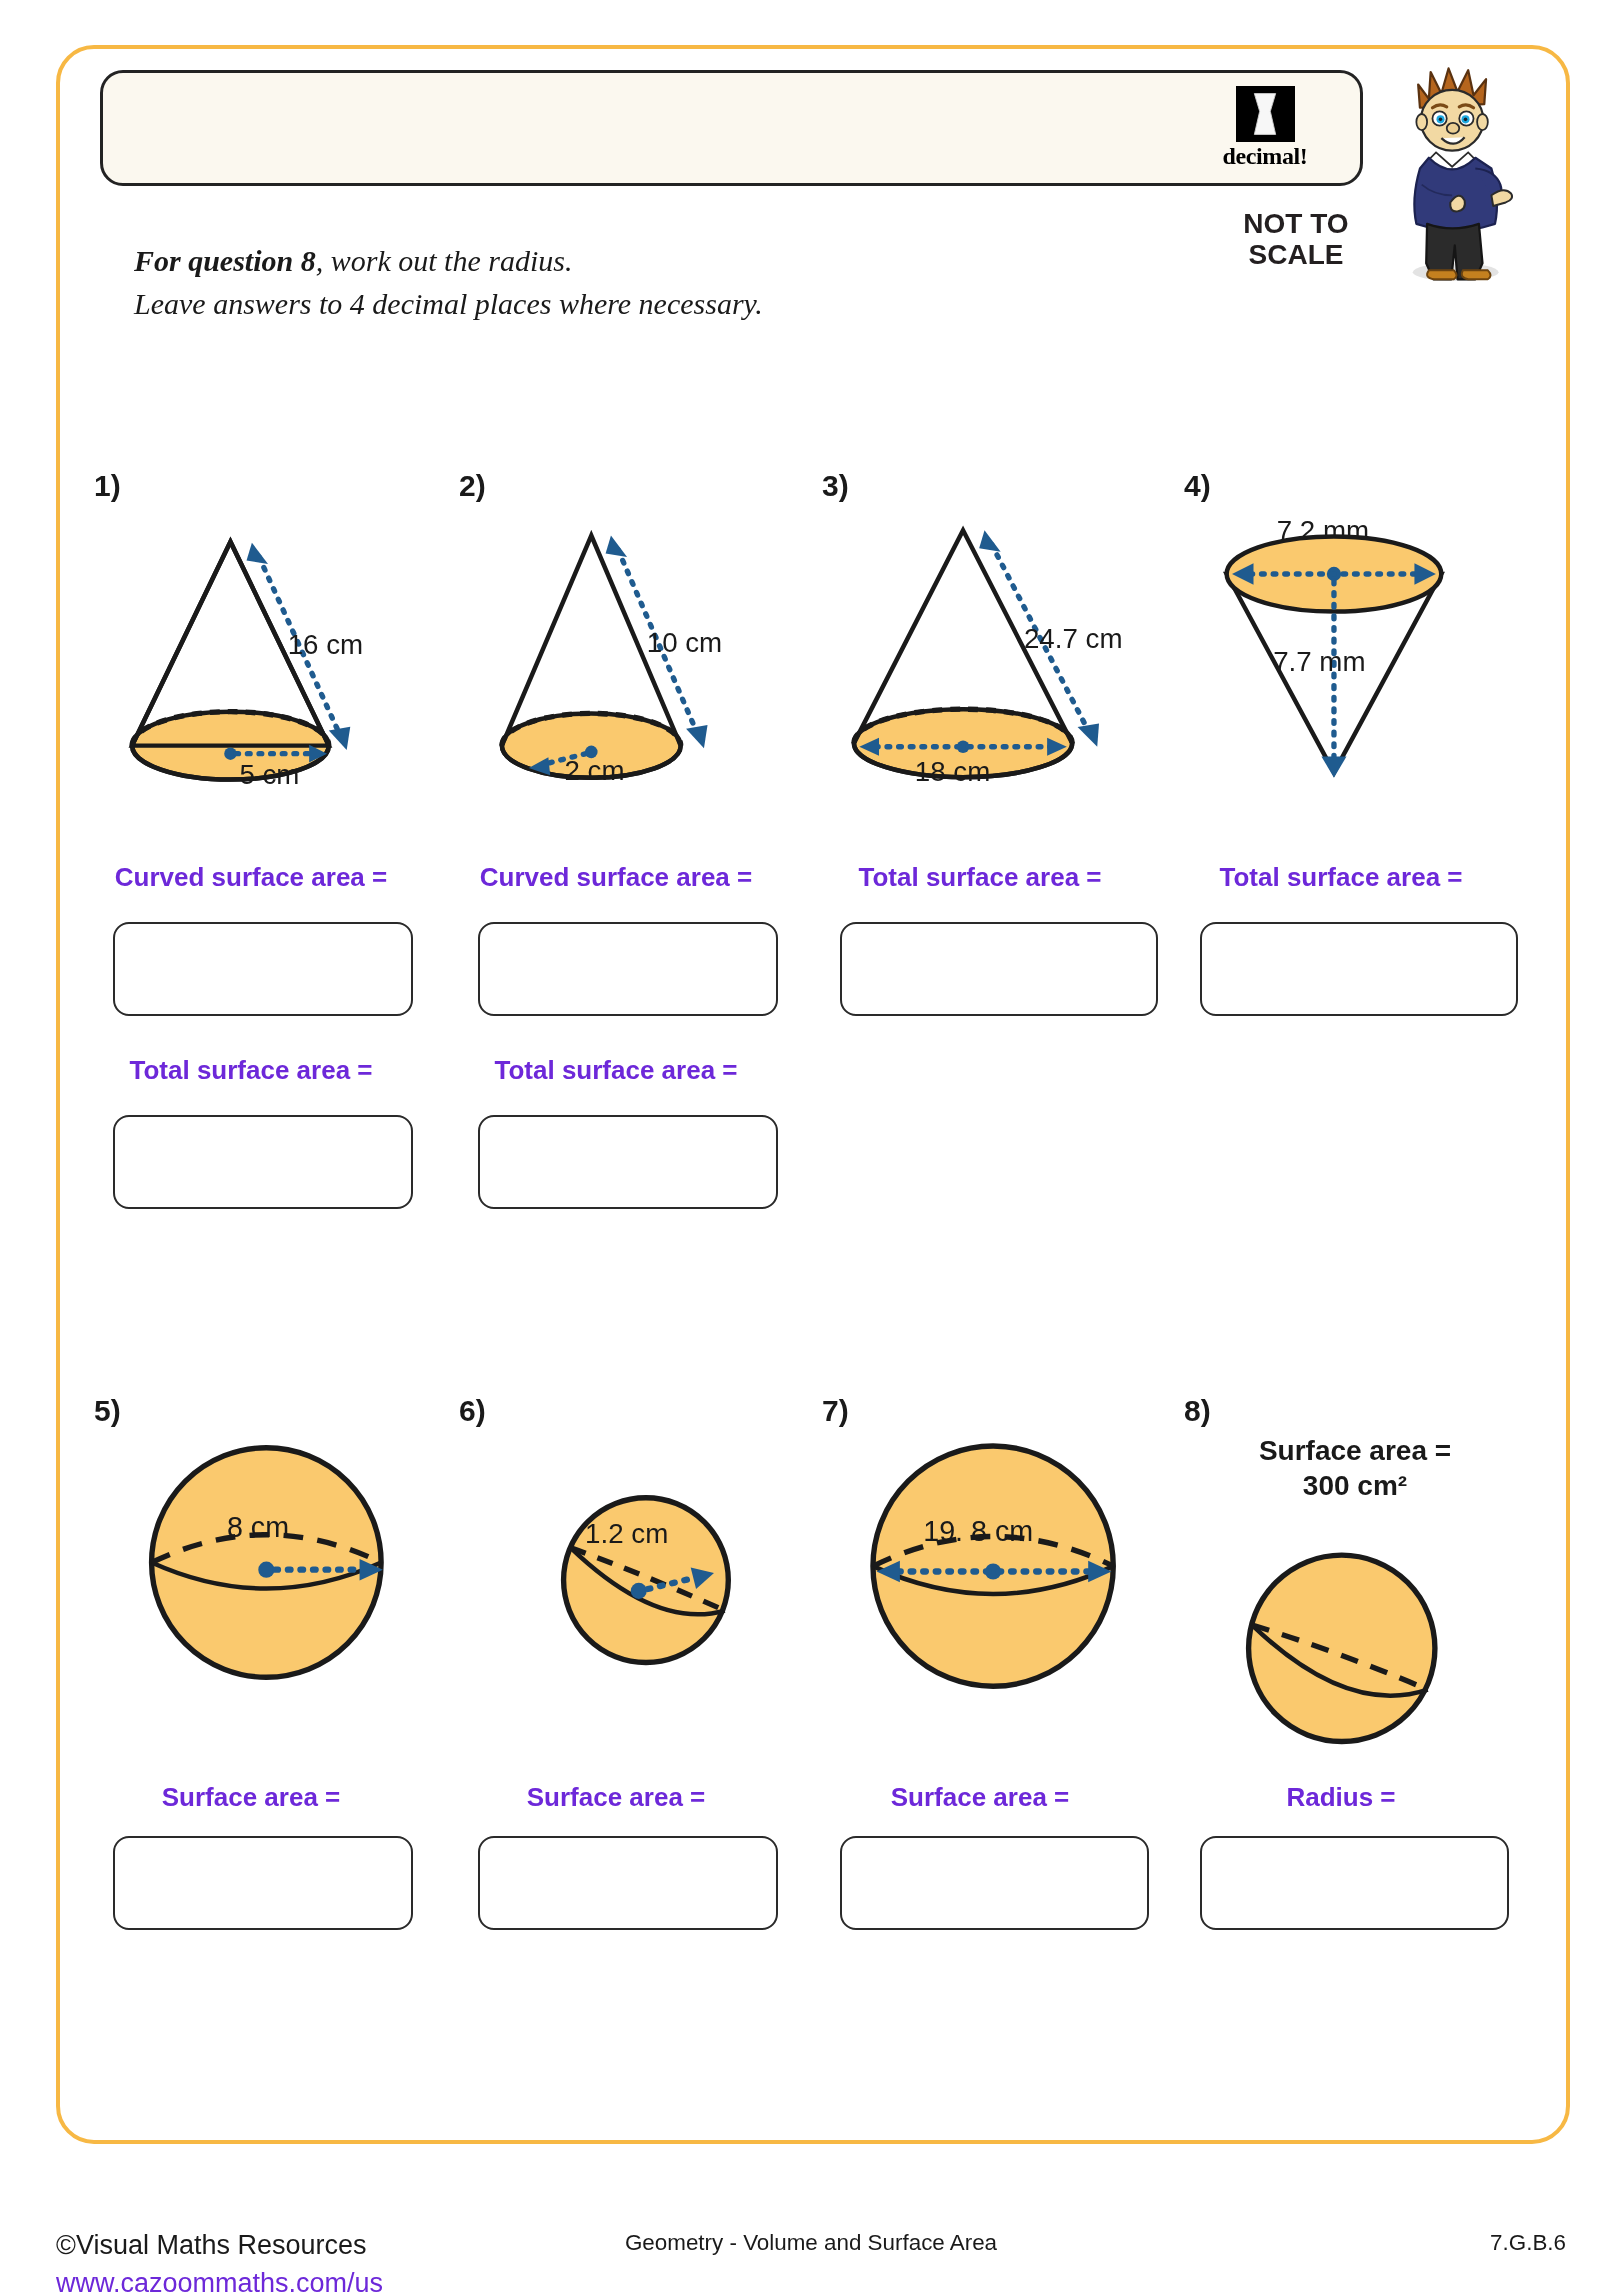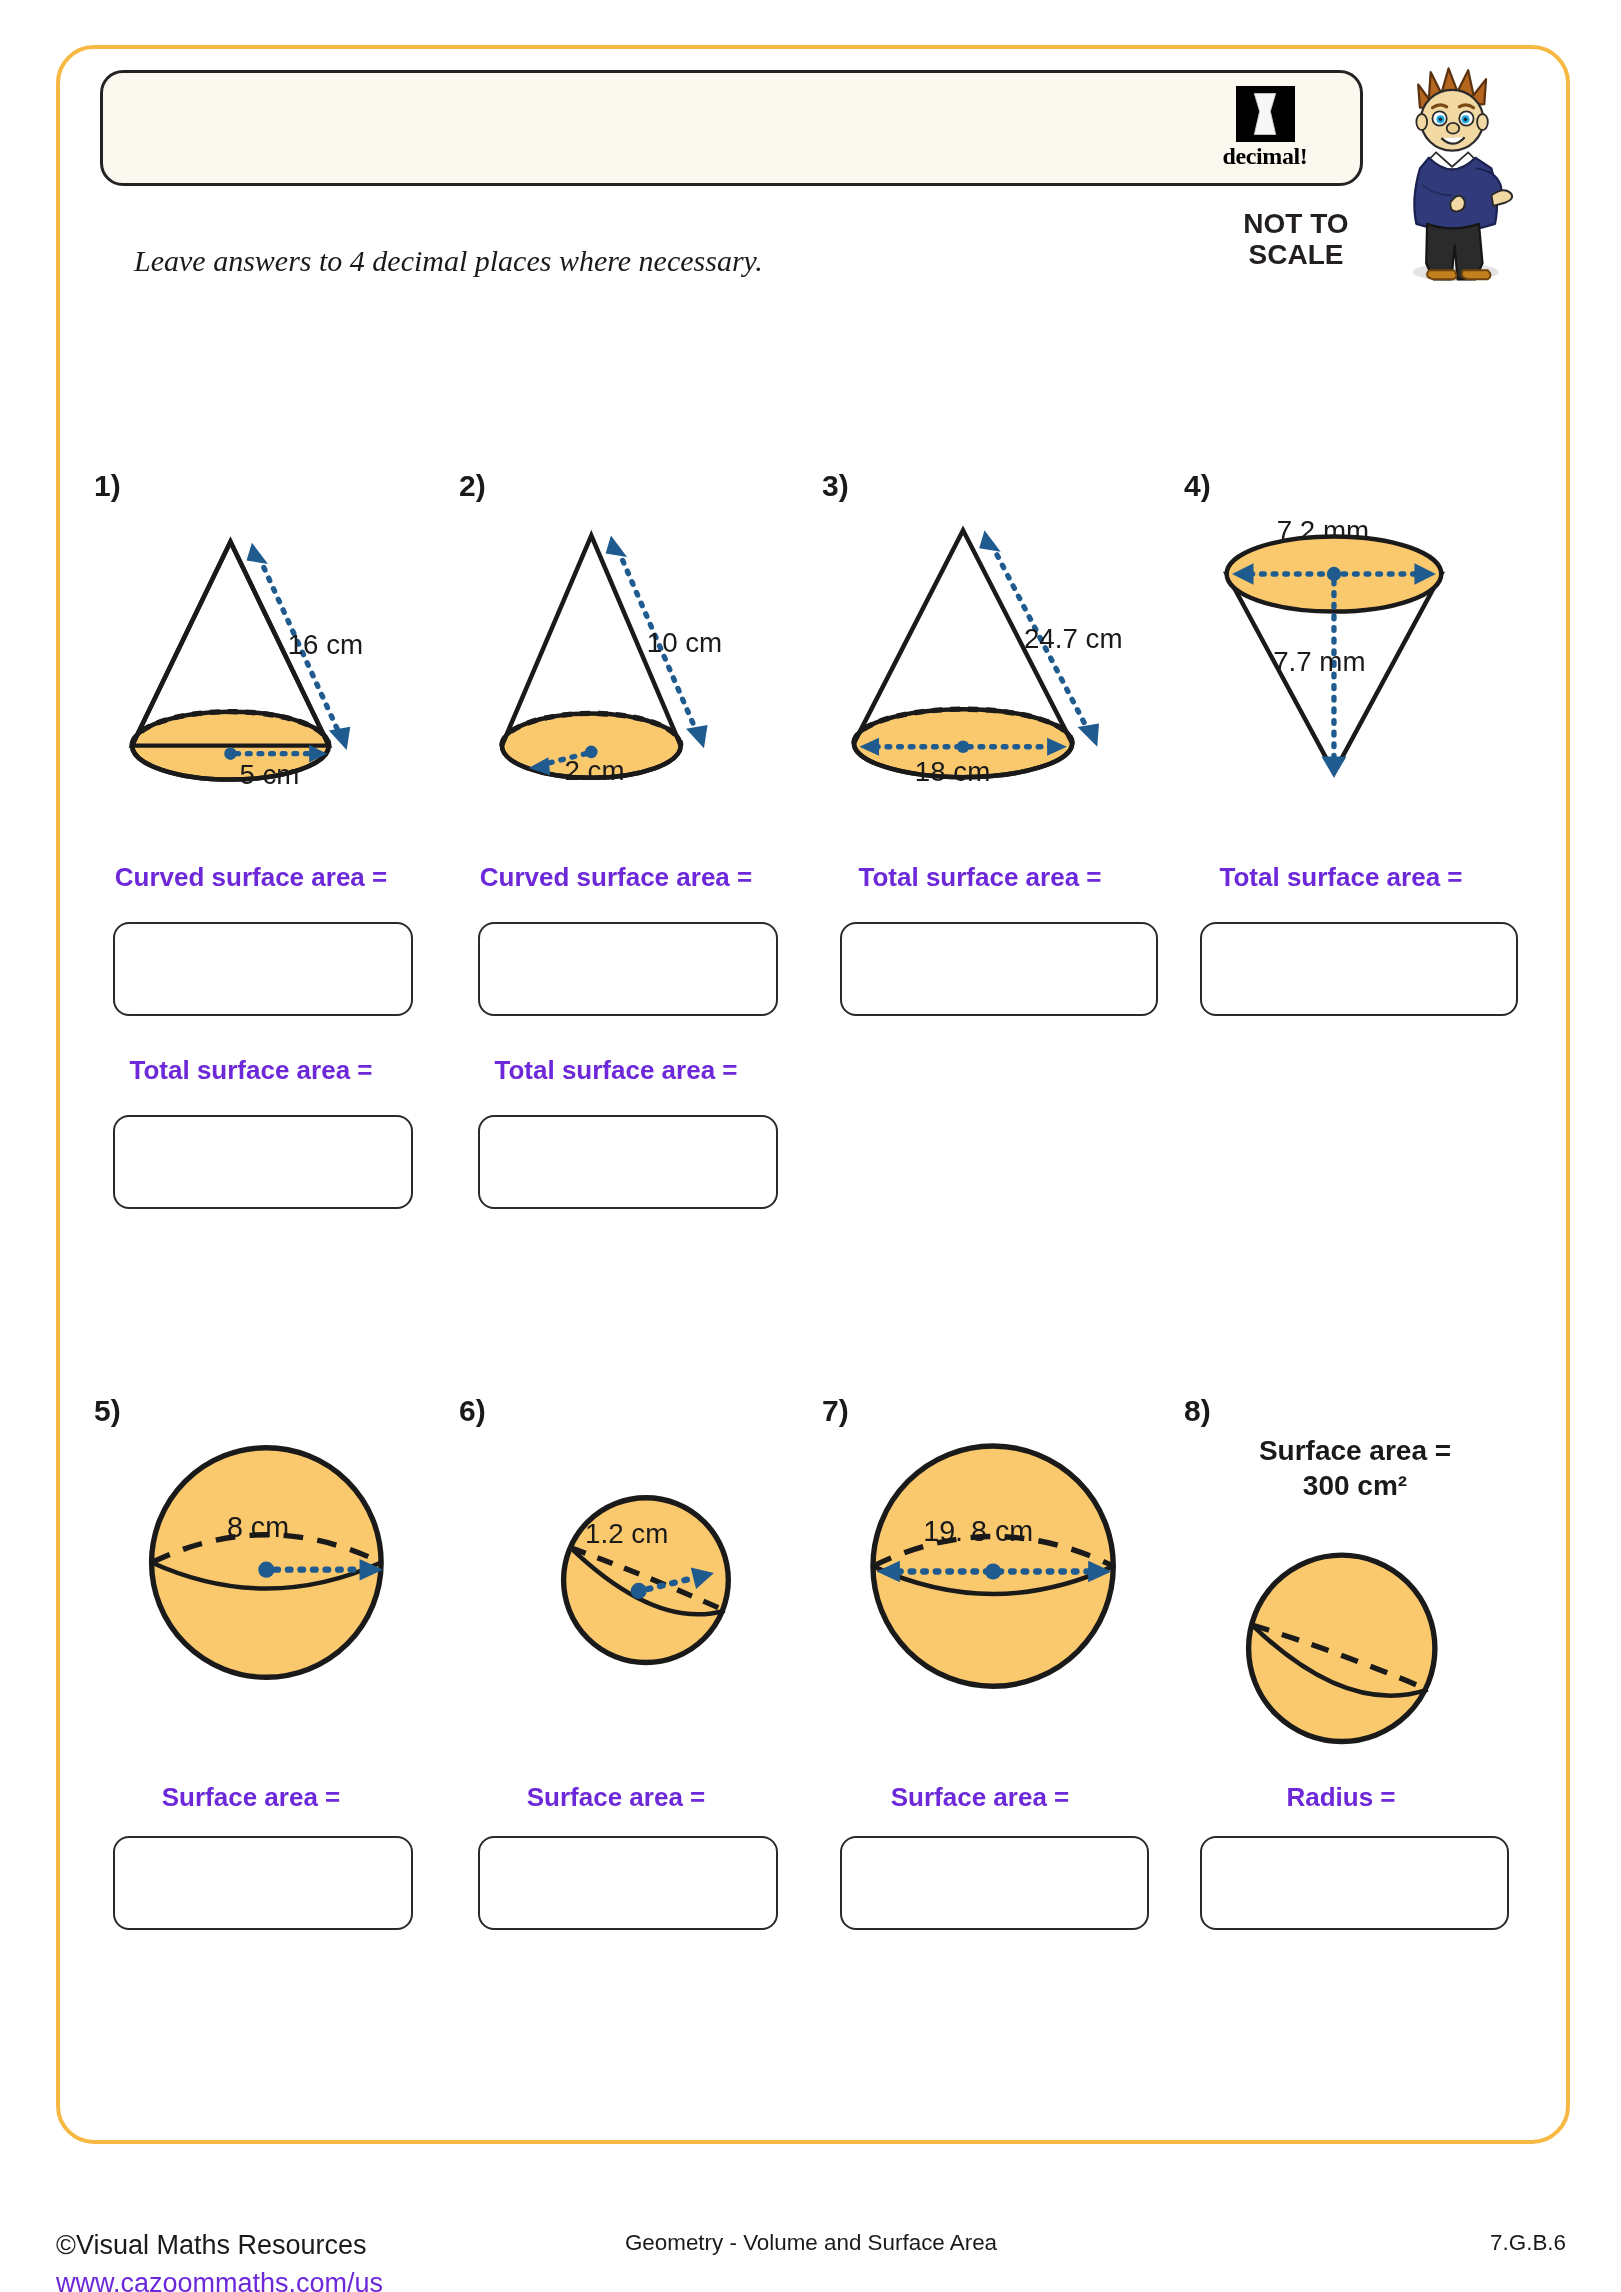--- a/index.html
+++ b/index.html
@@ -236,20 +236,21 @@
     <path d="M72 168 q10 -14 16 -2 q2 10 -8 12 q-9 1 -8 -10 Z" fill="#f2d9a3" stroke="#2b2b2b" stroke-width="2.2"></path>
 
     <path d="M46 192 q28 10 58 0 l4 44 l-8 18 l-20 0 l-3 -38 l-4 38 l-20 0 l-8 -18 Z" fill="#2b2b2b" stroke="#151515" stroke-width="2.5" stroke-linejoin="round"></path>
 
     <path d="M48 244 q-6 8 6 10 l22 0 q6 -4 0 -10 Z" fill="#c4801f" stroke="#6d4410" stroke-width="2.2" stroke-linejoin="round"></path>
     <path d="M86 244 q-4 8 6 10 l22 0 q6 -4 0 -10 Z" fill="#c4801f" stroke="#6d4410" stroke-width="2.2" stroke-linejoin="round"></path>
   </svg>
 </div>
 
 <div class="instructions">
+  <div><b>For question 8</b><span>, work out the radius.</span></div>
   <div>Leave answers to 4 decimal places where necessary.</div>
 </div>
 
 <div class="qnum" style="left:94px; top:469px;">1)</div>
 <div class="qnum" style="left:459px; top:469px;">2)</div>
 <div class="qnum" style="left:822px; top:469px;">3)</div>
 <div class="qnum" style="left:1184px; top:469px;">4)</div>
 
 <div class="fig" style="left:116px; top:519px;">
   <svg width="304" height="278" viewBox="0 0 340 310">

